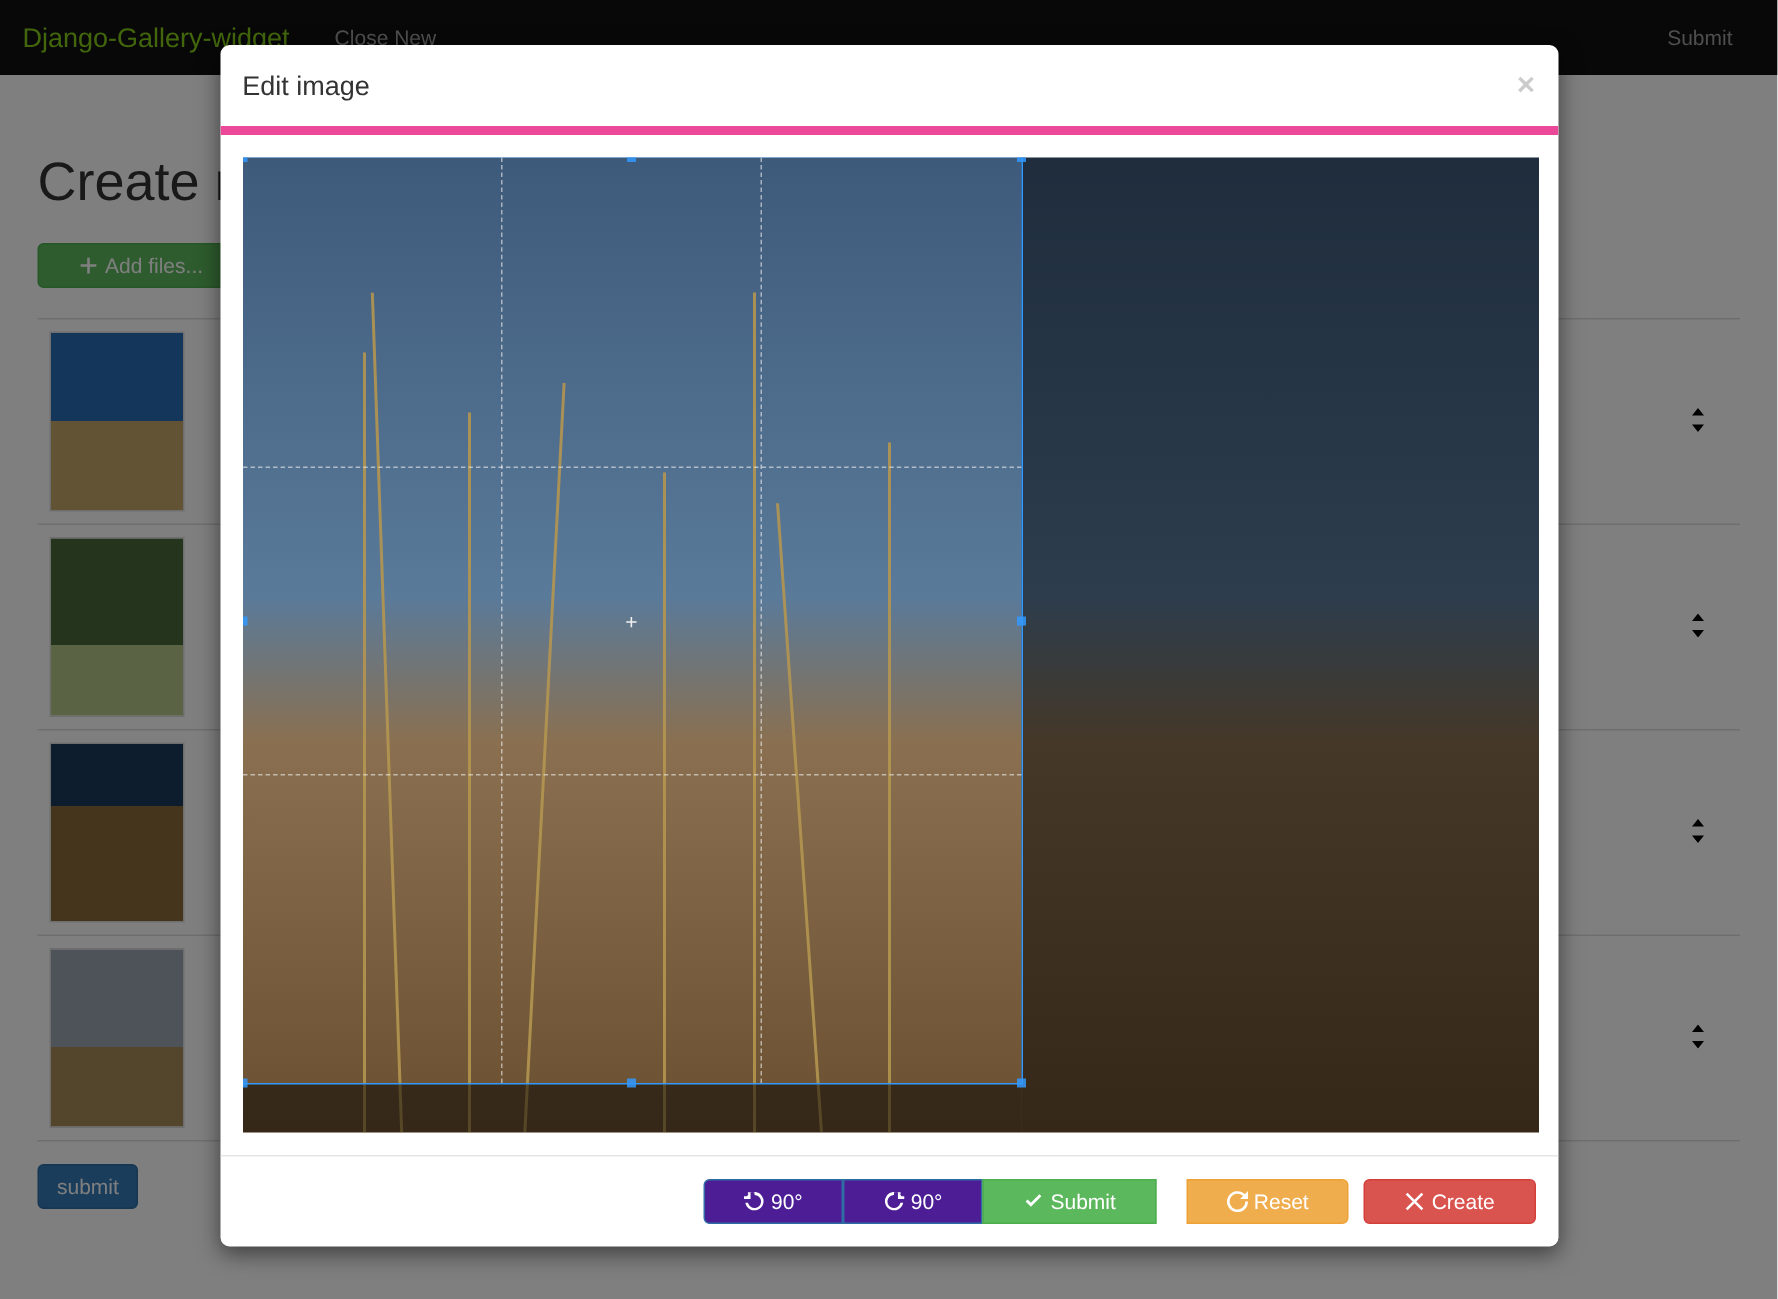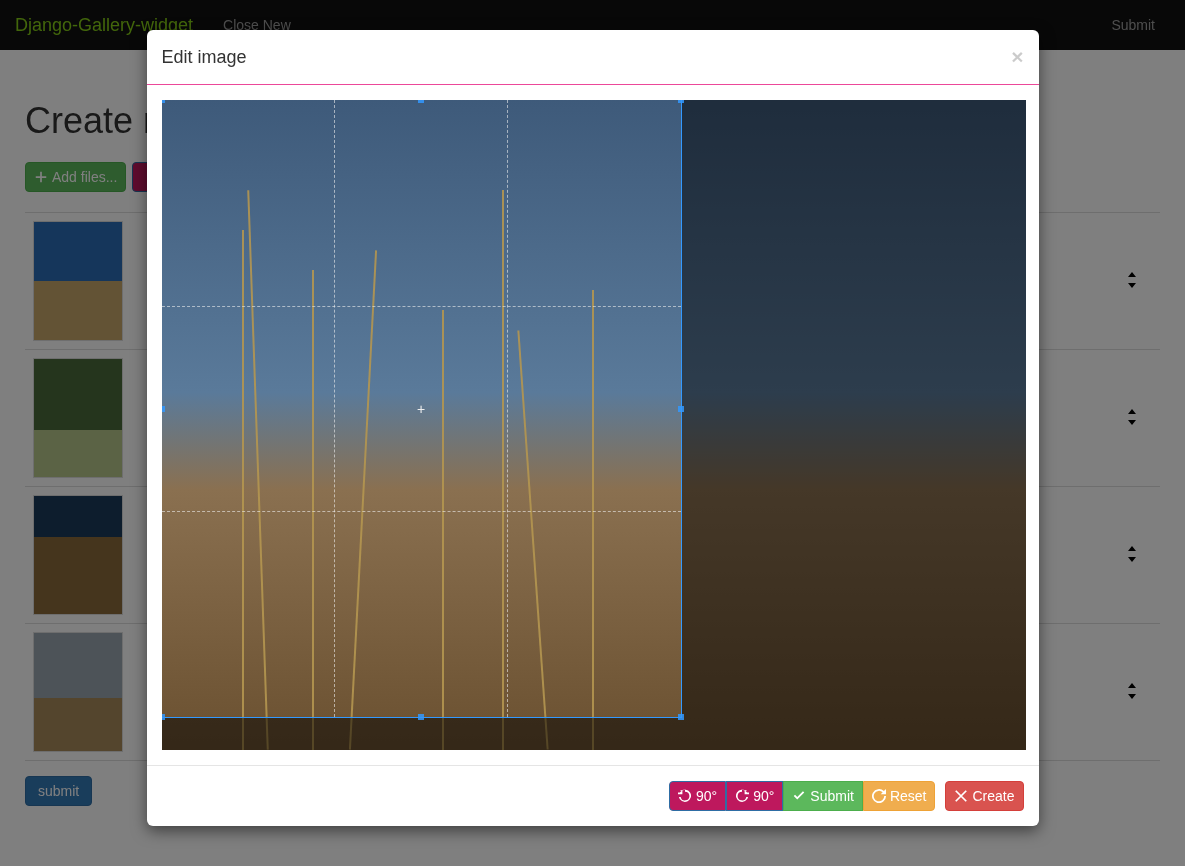--- a/index.html
+++ b/index.html
@@ -36,30 +36,30 @@
   padding: 20px 25px;
 }
 h1 {
   font-size: 36px;
   font-weight: 500;
   margin: 30px 0 20px;
 }
 .btn {
   display: inline-flex;
   align-items: center;
-  padding: 6px 8px;
+  padding: 6px 26px;
   font-size: 14px;
   border-radius: 4px;
   border: 1px solid transparent;
   cursor: pointer;
   color: #fff;
   gap: 4px;
 }
 .btn-success { background: #5cb85c; border-color: #4cae4c; }
-.btn-primary { background: #be185d; border-color: #2e6da4; text-align: center; }
+.btn-primary { background: #4c1d95; border-color: #2e6da4; text-align: center; }
 .btn-warning { background: #f0ad4e; border-color: #eea236; }
 .btn-danger  { background: #d9534f; border-color: #d43f3a; }
 .btn-submit  { background: #337ab7; border-color: #2e6da4; padding: 6px 12px; }
 .toolbar { display: flex; gap: 6px; margin-bottom: 20px; }
 .file-table {
   border-top: 1px solid #ddd;
   margin-top: 20px;
 }
 .file-row {
   border-bottom: 1px solid #ddd;
@@ -100,21 +100,21 @@
   left: 50%;
   transform: translateX(-50%);
   width: 892px;
   background: #fff;
   border-radius: 6px;
   box-shadow: 0 5px 15px rgba(0,0,0,0.5);
   overflow: hidden;
 }
 .modal-header {
   padding: 15px;
-  border-bottom: 1px solid #ec4899;
+  border-bottom: 6px solid #ec4899;
   display: flex;
   align-items: center;
 }
 .modal-title { font-size: 18px; font-weight: 500; }
 .close-x {
   margin-left: auto;
   font-size: 21px;
   font-weight: 700;
   color: #000;
   opacity: 0.2;
@@ -188,21 +188,21 @@
 .modal-footer {
   padding: 15px;
   border-top: 1px solid #e5e5e5;
   display: flex;
   justify-content: flex-end;
   gap: 0;
 }
 .modal-footer .btn { border-radius: 0; margin: 0; }
 .modal-footer .btn:first-child { border-top-left-radius:4px; border-bottom-left-radius:4px; }
 .modal-footer .btn-danger { border-radius:4px; margin-left: 10px; }
-.modal-footer .btn-warning { border-top-right-radius:4px; border-bottom-right-radius:4px; }
+.modal-footer .btn-warning { border-top-right-radius:4px; border-bottom-right-radius:4px;margin-left:20px; }
 .icon { display:inline-flex; width:14px; height:14px; }
 .icon svg { width:100%; height:100%; fill:currentColor; }
 
 .stalk {
   position:absolute;
   width:2px;
   background:rgba(180,150,80,0.9);
   bottom:0;
 }
 </style>

